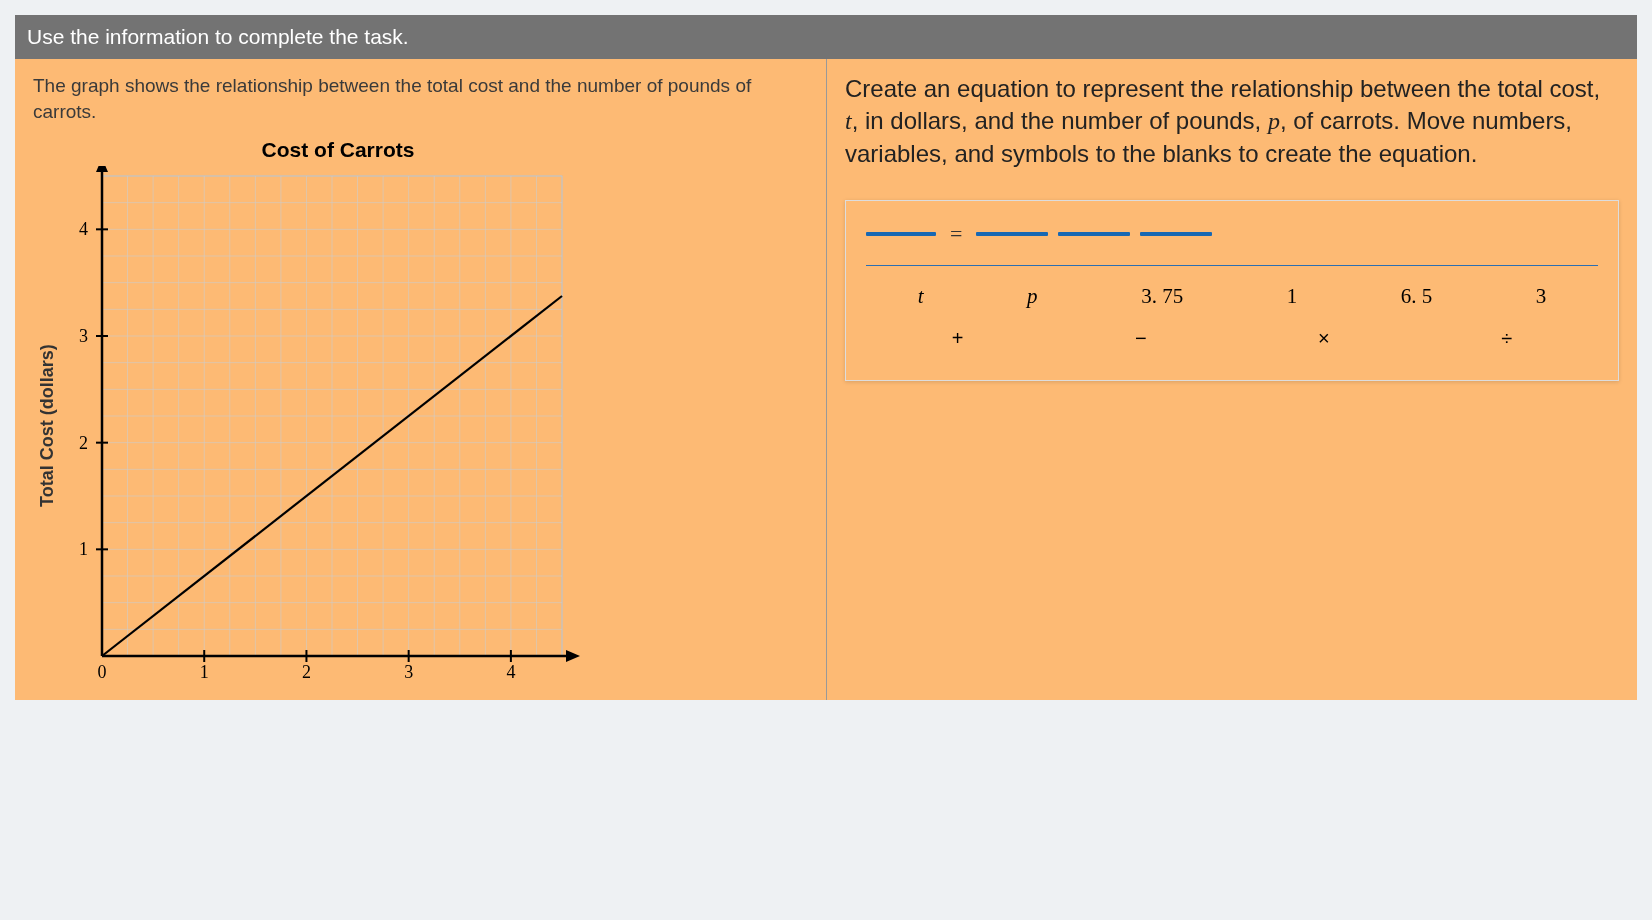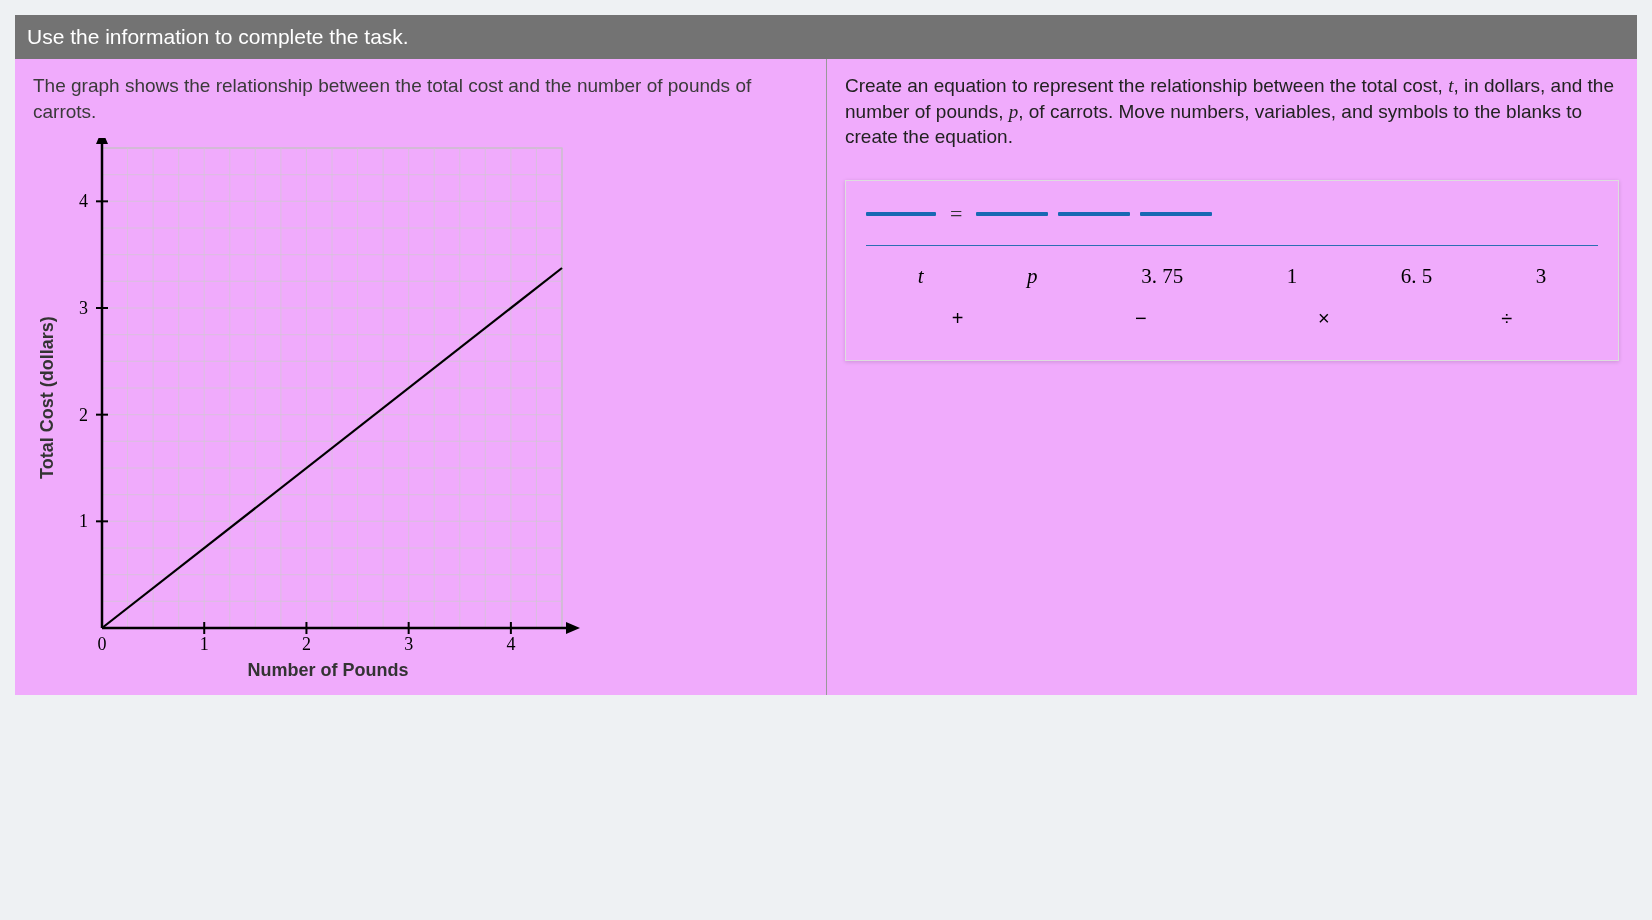--- a/index.html
+++ b/index.html
@@ -1,23 +1,23 @@
 <!DOCTYPE html>
 <html><head>
 <meta charset="utf-8">
 <style>
 * { box-sizing: border-box; margin: 0; padding: 0; }
 body { font-family: 'Segoe UI', Arial, sans-serif; background: #eef1f3; color: #333; }
 .container { padding: 15px 15px 0 15px; }
 .header-bar { background: #737373; color: #fff; padding: 10px 12px; font-size: 21px; font-weight: 300; }
-.content-row { display: flex; background: #f0abfc; }
+.content-row { display: flex; background: #fdba74; }
 .left-col { flex: 0 0 50%; padding: 14px 18px; }
 .right-col { flex: 0 0 50%; border-left: 1px solid #999; padding: 14px 18px; }
 .intro-text { font-size: 19px; color: #3a3a3a; line-height: 1.35; margin-bottom: 14px; font-weight: 300; }
-.right-intro { font-size: 19px; color: #222; line-height: 1.35; font-weight: 400; }
+.right-intro { font-size: 24px; color: #222; line-height: 1.35; font-weight: 400; }
 .right-intro .ital { font-style: italic; font-family: 'Times New Roman', serif; }
 
 
 .chart-wrap { position: relative; width: 560px; }
 .chart-title { text-align: center; font-weight: 700; font-size: 21px; color: #000; margin-bottom: 4px; padding-left: 50px; }
 .chart-inner { display: flex; }
 .ylabel { writing-mode: vertical-rl; transform: rotate(180deg); font-weight: 700; font-size: 18px; text-align: center; padding: 0 4px; }
 .plot-area { position: relative; }
 svg.chart { display: block; }
 .xlabel { text-align: center; font-weight: 700; font-size: 18px; padding-left: 30px; margin-top: 2px; }
@@ -40,20 +40,21 @@
 <div class="container">
   <div class="header-bar">
     <span>Use the information to complete the task.</span>
   </div>
   <div class="content-row">
 
     <div class="left-col">
       <p class="intro-text">The graph shows the relationship between the total cost and the number of pounds of carrots.</p>
 
       <div class="chart-wrap">
+        <div class="chart-title">Cost of Carrots</div>
         <div class="chart-inner">
           <div class="ylabel">Total Cost (dollars)</div>
           <div class="plot-area">
             <svg class="chart" id="chart-svg" width="520" height="520">
                 <rect x="40" y="10" width="460" height="480" fill="none" stroke="#bbb" stroke-width="1"></rect>
                 <line x1="40" y1="490" x2="40" y2="10" stroke="#ccc" stroke-width="0.6"></line>
                 <line x1="65.55555555555556" y1="490" x2="65.55555555555556" y2="10" stroke="#ccc" stroke-width="0.6"></line>
                 <line x1="91.11111111111111" y1="490" x2="91.11111111111111" y2="10" stroke="#ccc" stroke-width="0.6"></line>
                 <line x1="116.66666666666666" y1="490" x2="116.66666666666666" y2="10" stroke="#ccc" stroke-width="0.6"></line>
                 <line x1="142.22222222222223" y1="490" x2="142.22222222222223" y2="10" stroke="#ccc" stroke-width="0.6"></line>
@@ -108,21 +109,20 @@
                 <line x1="34" y1="276.6666666666667" x2="46" y2="276.6666666666667" stroke="#000" stroke-width="2"></line>
                 <text x="26" y="282.6666666666667" text-anchor="end" font-size="18" font-family="serif" fill="#000">2</text>
                 <line x1="34" y1="170" x2="46" y2="170" stroke="#000" stroke-width="2"></line>
                 <text x="26" y="176" text-anchor="end" font-size="18" font-family="serif" fill="#000">3</text>
                 <line x1="34" y1="63.33333333333337" x2="46" y2="63.33333333333337" stroke="#000" stroke-width="2"></line>
                 <text x="26" y="69.33333333333337" text-anchor="end" font-size="18" font-family="serif" fill="#000">4</text>
                 <line x1="40" y1="490" x2="500" y2="130" stroke="#000" stroke-width="2.2"></line>
               </svg>
           </div>
         </div>
-        <div class="xlabel">Number of Pounds</div>
       </div>
     </div>
 
     <div class="right-col">
       <p class="right-intro">
         <span>Create an equation to represent the relationship between the total cost, </span><span class="ital">t</span><span>, in dollars, and the number of pounds, </span><span class="ital">p</span><span>, of carrots. Move numbers, variables, and symbols to the blanks to create the equation.</span>
       </p>
 
       <div class="equation-zone">
         <div class="eq-row">

